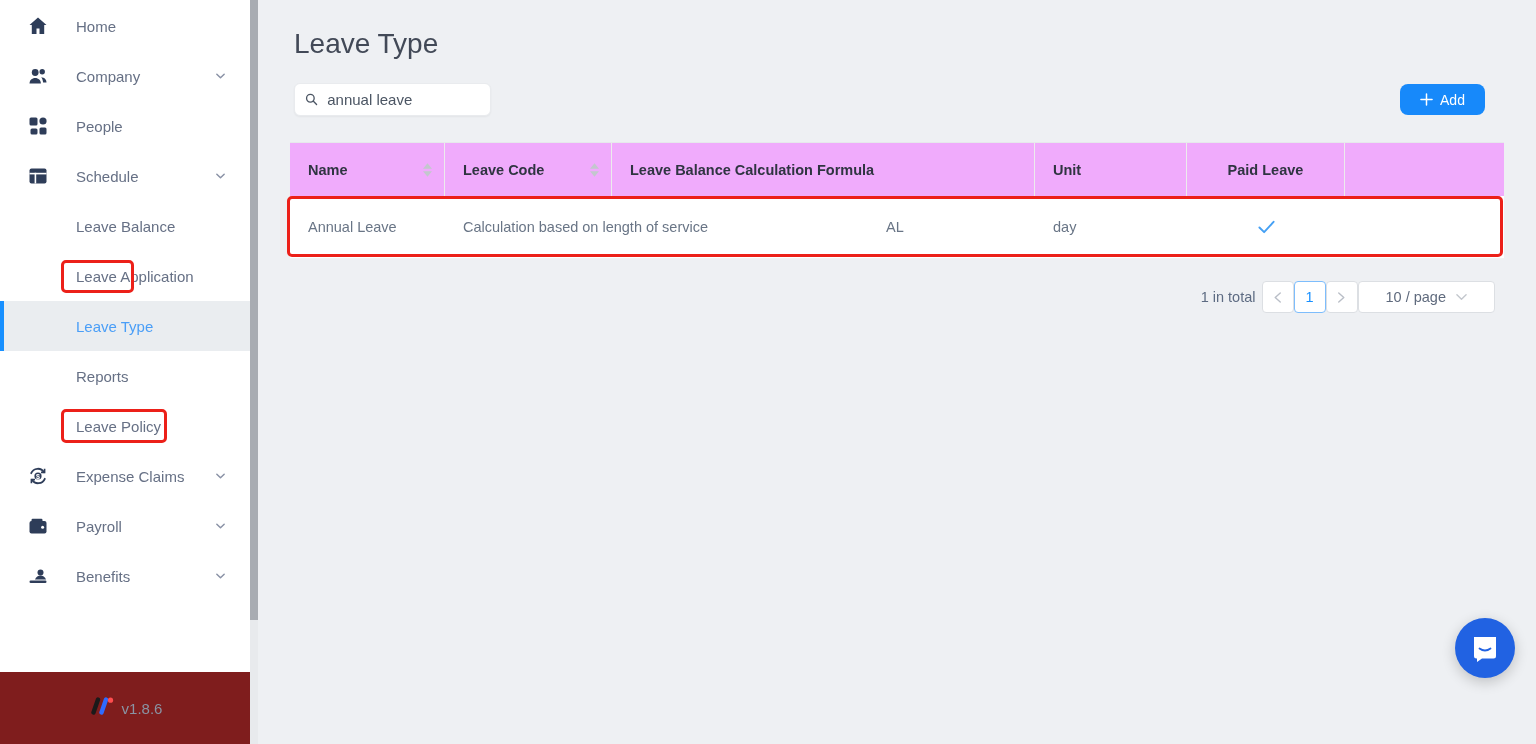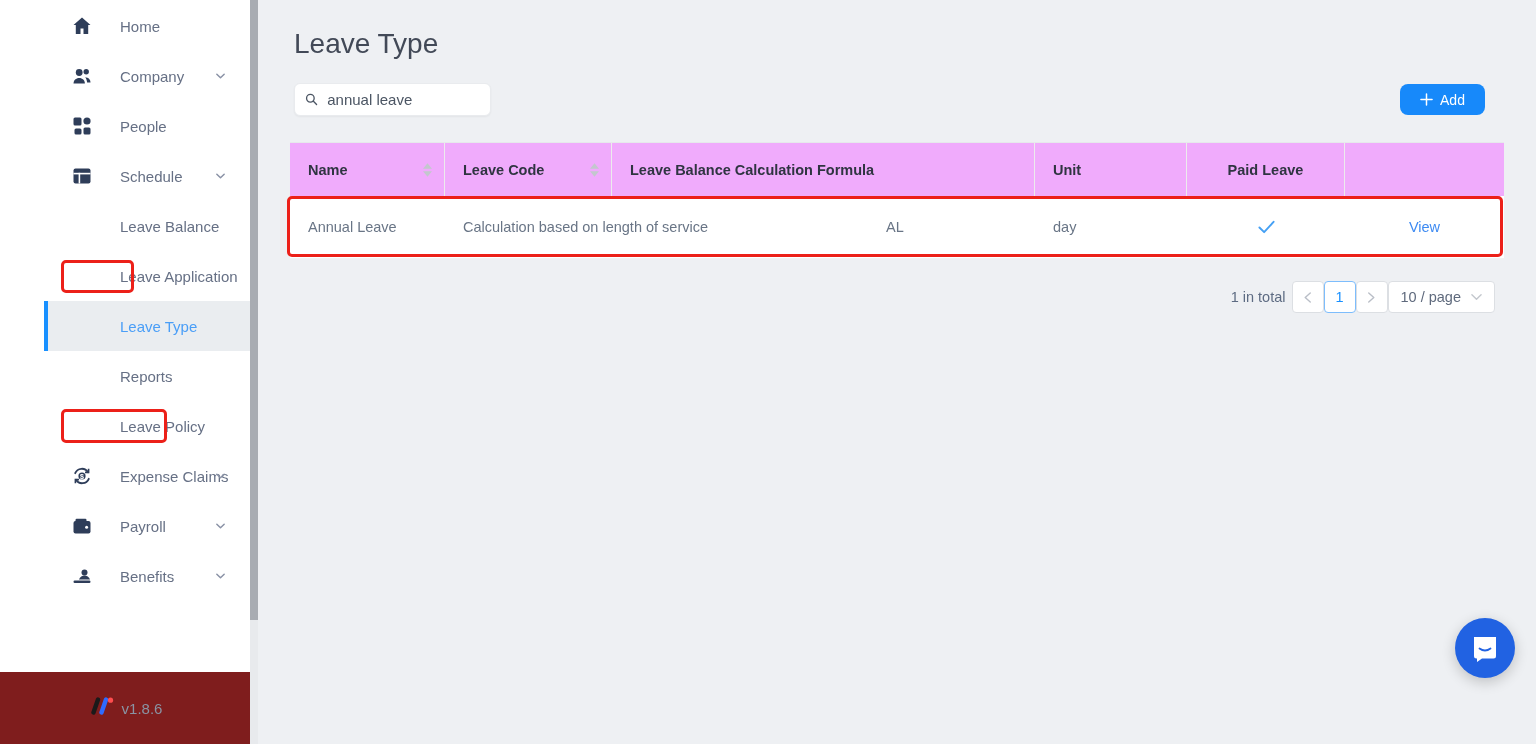--- a/index.html
+++ b/index.html
@@ -4,21 +4,21 @@
 <style>
   * { box-sizing: border-box; }
   html,body { margin:0; padding:0; }
   body {
     width:1536px; height:744px; position:relative; overflow:hidden;
     font-family:"Liberation Sans", sans-serif; background:#eef0f3;
   }
 
   
   .sidebar { position:absolute; left:0; top:0; width:258px; height:744px; background:#fff; z-index:5; }
-  .menu { position:absolute; top:1px; left:0; width:250px;padding-left:44px; }
+  .menu { position:absolute; top:1px; left:0; width:250px; }
   .mi { position:relative; height:50px; cursor:pointer; }
   .mi .ico { position:absolute; left:28px; top:15px; width:20px; height:20px; }
   .mi .lbl { position:absolute; left:76px; top:50%; transform:translateY(-50%); font-size:15px; color:#667085; white-space:nowrap; }
   .mi .chev { position:absolute; right:24px; top:50%; transform:translateY(-50%); }
   .mi .chev.up { transform:translateY(-50%) rotate(180deg); }
   .sub.active { background:#eaedf0; }
   .sub.active::before { content:""; position:absolute; left:0; top:0; bottom:0; width:4px; background:#1890ff; }
   .sub.active .lbl { color:#4a9ef7; }
   .sb-track { position:absolute; right:0; top:0; width:8px; height:744px; background:#e8eaed; }
   .sb-thumb { position:absolute; right:0; top:0; width:8px; height:620px; background:#a8acb2; }
@@ -41,21 +41,21 @@
   .sorter { margin-left:auto; margin-right:12px; display:flex; flex-direction:column; gap:2px; cursor:pointer; }
   .trow { display:flex; height:63px; background:#fff; border-bottom:1px solid #f2f2f2; }
   .td { display:flex; align-items:center; padding-left:18px; font-size:14.5px; color:#697586; border-right:none; }
   .td.c5,.td.c6 { padding-left:0; }
   .view-link { color:#3d8af2; cursor:pointer; }
 
   .pagination { position:absolute; top:281px; right:41px; display:flex; align-items:center; gap:0; }
   .total { color:#5d6b82; font-size:14.5px; margin-right:6px; }
   .pg-btn { width:32px; height:32px; background:#fff; border:1px solid #dcdfe3; border-radius:4px; display:flex; align-items:center; justify-content:center; cursor:pointer; }
   .pg-current { border-color:#7dbdfc; color:#1890ff; font-size:14.5px; }
-  .pg-size { height:32px; padding:0 12px; background:#fff; border:1px solid #dcdfe3; border-radius:4px; display:flex; align-items:center; gap:10px; color:#5f6a7d; font-size:14.5px; cursor:pointer; }
+  .pg-size { height:32px; padding:0 27px; background:#fff; border:1px solid #dcdfe3; border-radius:4px; display:flex; align-items:center; gap:10px; color:#5f6a7d; font-size:14.5px; cursor:pointer; }
 
   .chat-btn { position:absolute; right:21px; bottom:66px; width:60px; height:60px; border-radius:50%; background:#2162e2; display:flex; align-items:center; justify-content:center; box-shadow:0 4px 14px rgba(0,0,0,.2); cursor:pointer; z-index:8; }
 
   .anno { position:absolute; border:3px solid #ec2019; border-radius:5px; z-index:9; pointer-events:none; }
   #anno-leave { left:61px; top:260px; width:73px; height:33px; }
   #anno-leave-type { left:61px; top:409px; width:106px; height:34px; }
   #anno-row { left:29px; top:196px; width:1216px; height:61px; }
 </style>
 </head>
 <body>
@@ -253,23 +253,20 @@
     <div class="trow">
       <div class="td c1">Annual Leave</div>
       <div class="td c3">Calculation based on length of service</div>
       <div class="td c2">AL</div>
       <div class="td c4">day</div>
       <div class="td c5">
         <svg width="17" height="14" viewBox="0 0 18 14">
             <path d="M1.5 7.5 6.5 12.5 16.5 1.5" fill="none" stroke="#45a0f4" stroke-width="2" stroke-linecap="round" stroke-linejoin="round"></path>
           </svg>
       </div>
-      <div class="td c6">
-        <span class="view-link">View</span>
-      </div>
     </div>
   </div>
 
   <div class="pagination">
     <span class="total">1 in total</span>
     <div class="pg-btn">
       <svg width="9" height="11" viewBox="0 0 8 12">
           <path d="M7 1 1.5 6 7 11" fill="none" stroke="#b9bec7" stroke-width="1.5" stroke-linecap="round" stroke-linejoin="round"></path>
         </svg>
     </div>

